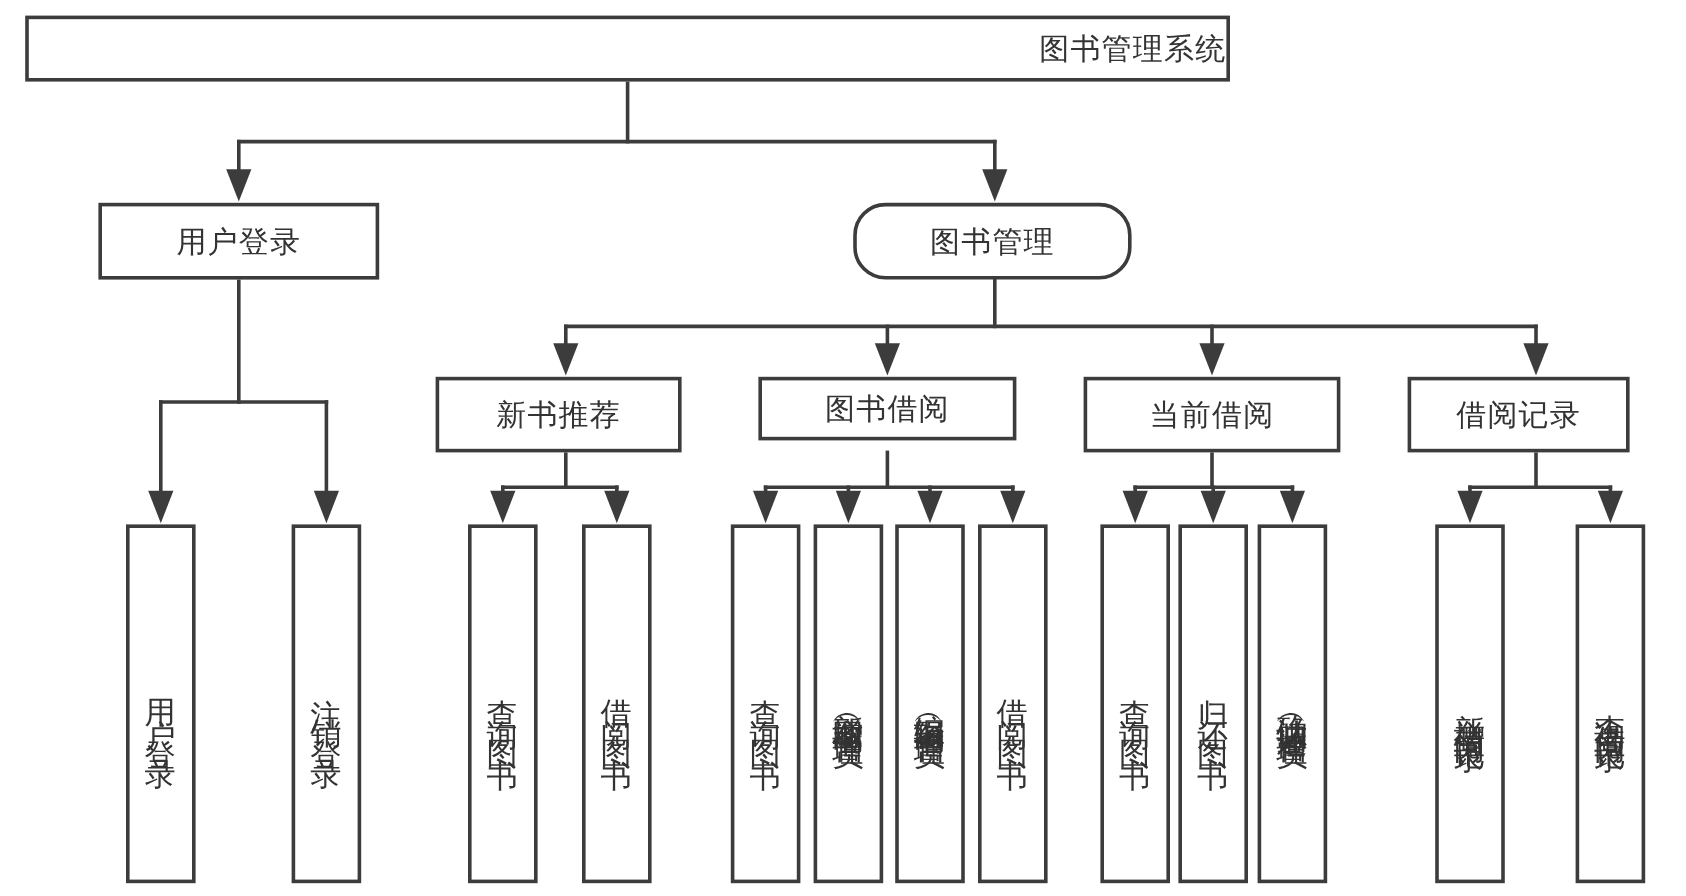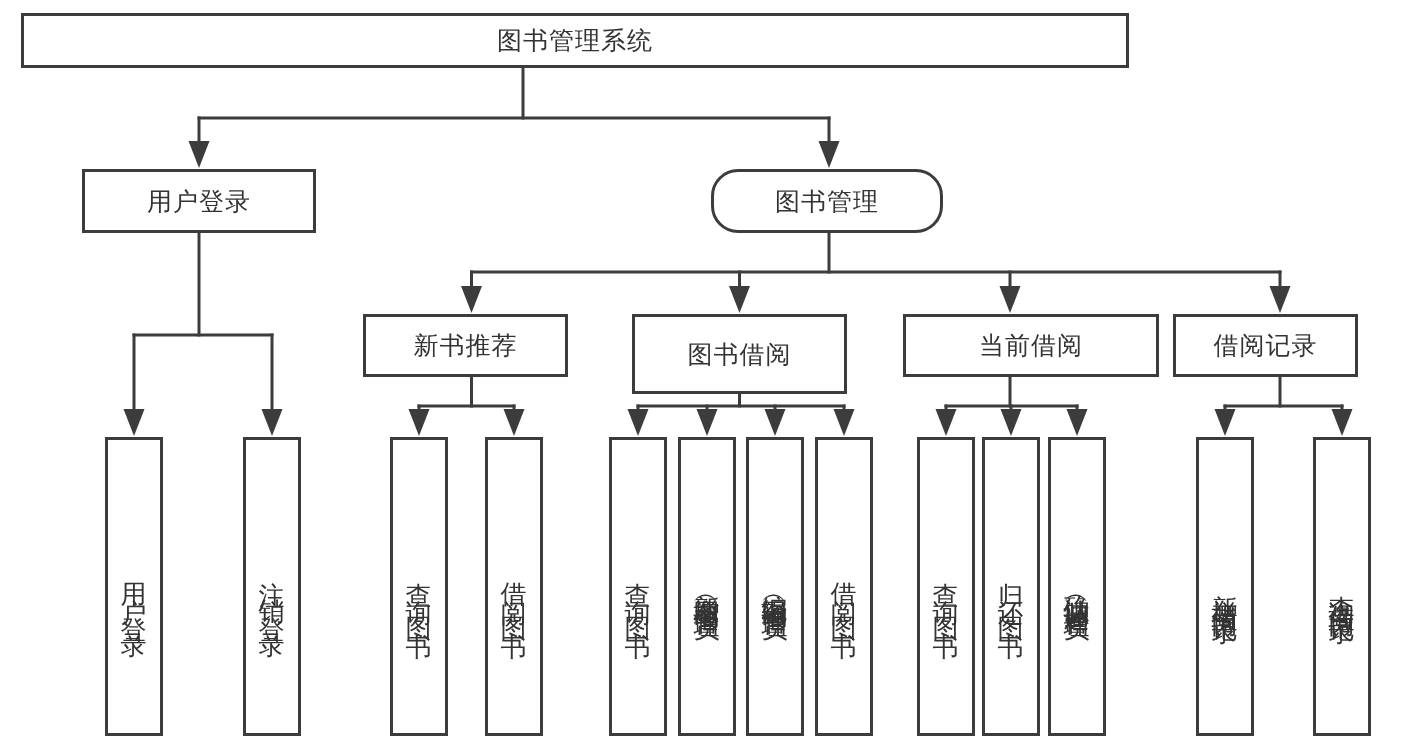--- a/index.html
+++ b/index.html
@@ -101,36 +101,36 @@
       <line x1="1077" y1="406" x2="1077" y2="411" stroke="#3c3c3c" stroke-width="3" stroke-linecap="square"></line>
       <polygon points="1066.5,409 1087.5,409 1077,436" fill="#3c3c3c"></polygon>
       <line x1="1280" y1="377" x2="1280" y2="406" stroke="#3c3c3c" stroke-width="3" stroke-linecap="square"></line>
       <line x1="1225" y1="406" x2="1342" y2="406" stroke="#3c3c3c" stroke-width="3" stroke-linecap="square"></line>
       <line x1="1225" y1="406" x2="1225" y2="411" stroke="#3c3c3c" stroke-width="3" stroke-linecap="square"></line>
       <polygon points="1214.5,409 1235.5,409 1225,436" fill="#3c3c3c"></polygon>
       <line x1="1342" y1="406" x2="1342" y2="411" stroke="#3c3c3c" stroke-width="3" stroke-linecap="square"></line>
       <polygon points="1331.5,409 1352.5,409 1342,436" fill="#3c3c3c"></polygon>
     </svg>
   <div id="nodes">
-      <div class="node" style="left: 21px; top: 13px; width: 1108px; height: 55px;">
+      <div class="node" style="left: 21px; top: 13px; width: 1004px; height: 55px; justify-content: flex-end;">
         <span class="htext">图书管理系统</span>
       </div>
       <div class="node" style="left: 82px; top: 169px; width: 234px; height: 64px;">
         <span class="htext">用户登录</span>
       </div>
       <div class="node" style="left: 711px; top: 169px; width: 232px; height: 64px; border-radius: 27px;">
         <span class="htext">图书管理</span>
       </div>
       <div class="node" style="left: 363px; top: 314px; width: 205px; height: 63px;">
         <span class="htext">新书推荐</span>
       </div>
-      <div class="node" style="left: 632px; top: 314px; width: 215px; height: 80px;">
+      <div class="node" style="left: 632px; top: 314px; width: 215px; height: 53px;">
         <span class="htext">图书借阅</span>
       </div>
-      <div class="node" style="left: 903px; top: 314px; width: 256px; height: 63px;">
+      <div class="node" style="left: 903px; top: 314px; width: 214px; height: 63px;">
         <span class="htext">当前借阅</span>
       </div>
       <div class="node" style="left: 1173px; top: 314px; width: 185px; height: 63px;">
         <span class="htext">借阅记录</span>
       </div>
       <div class="node leaf" style="left: 105px; top: 437px; width: 58px; height: 299px;">
         <span class="vtext" style="letter-spacing: 17px; transform: translateY(8.5px);">用户登录</span>
       </div>
       <div class="node leaf" style="left: 243px; top: 437px; width: 58px; height: 299px;">
         <span class="vtext" style="letter-spacing: 17px; transform: translateY(8.5px);">注销登录</span>

